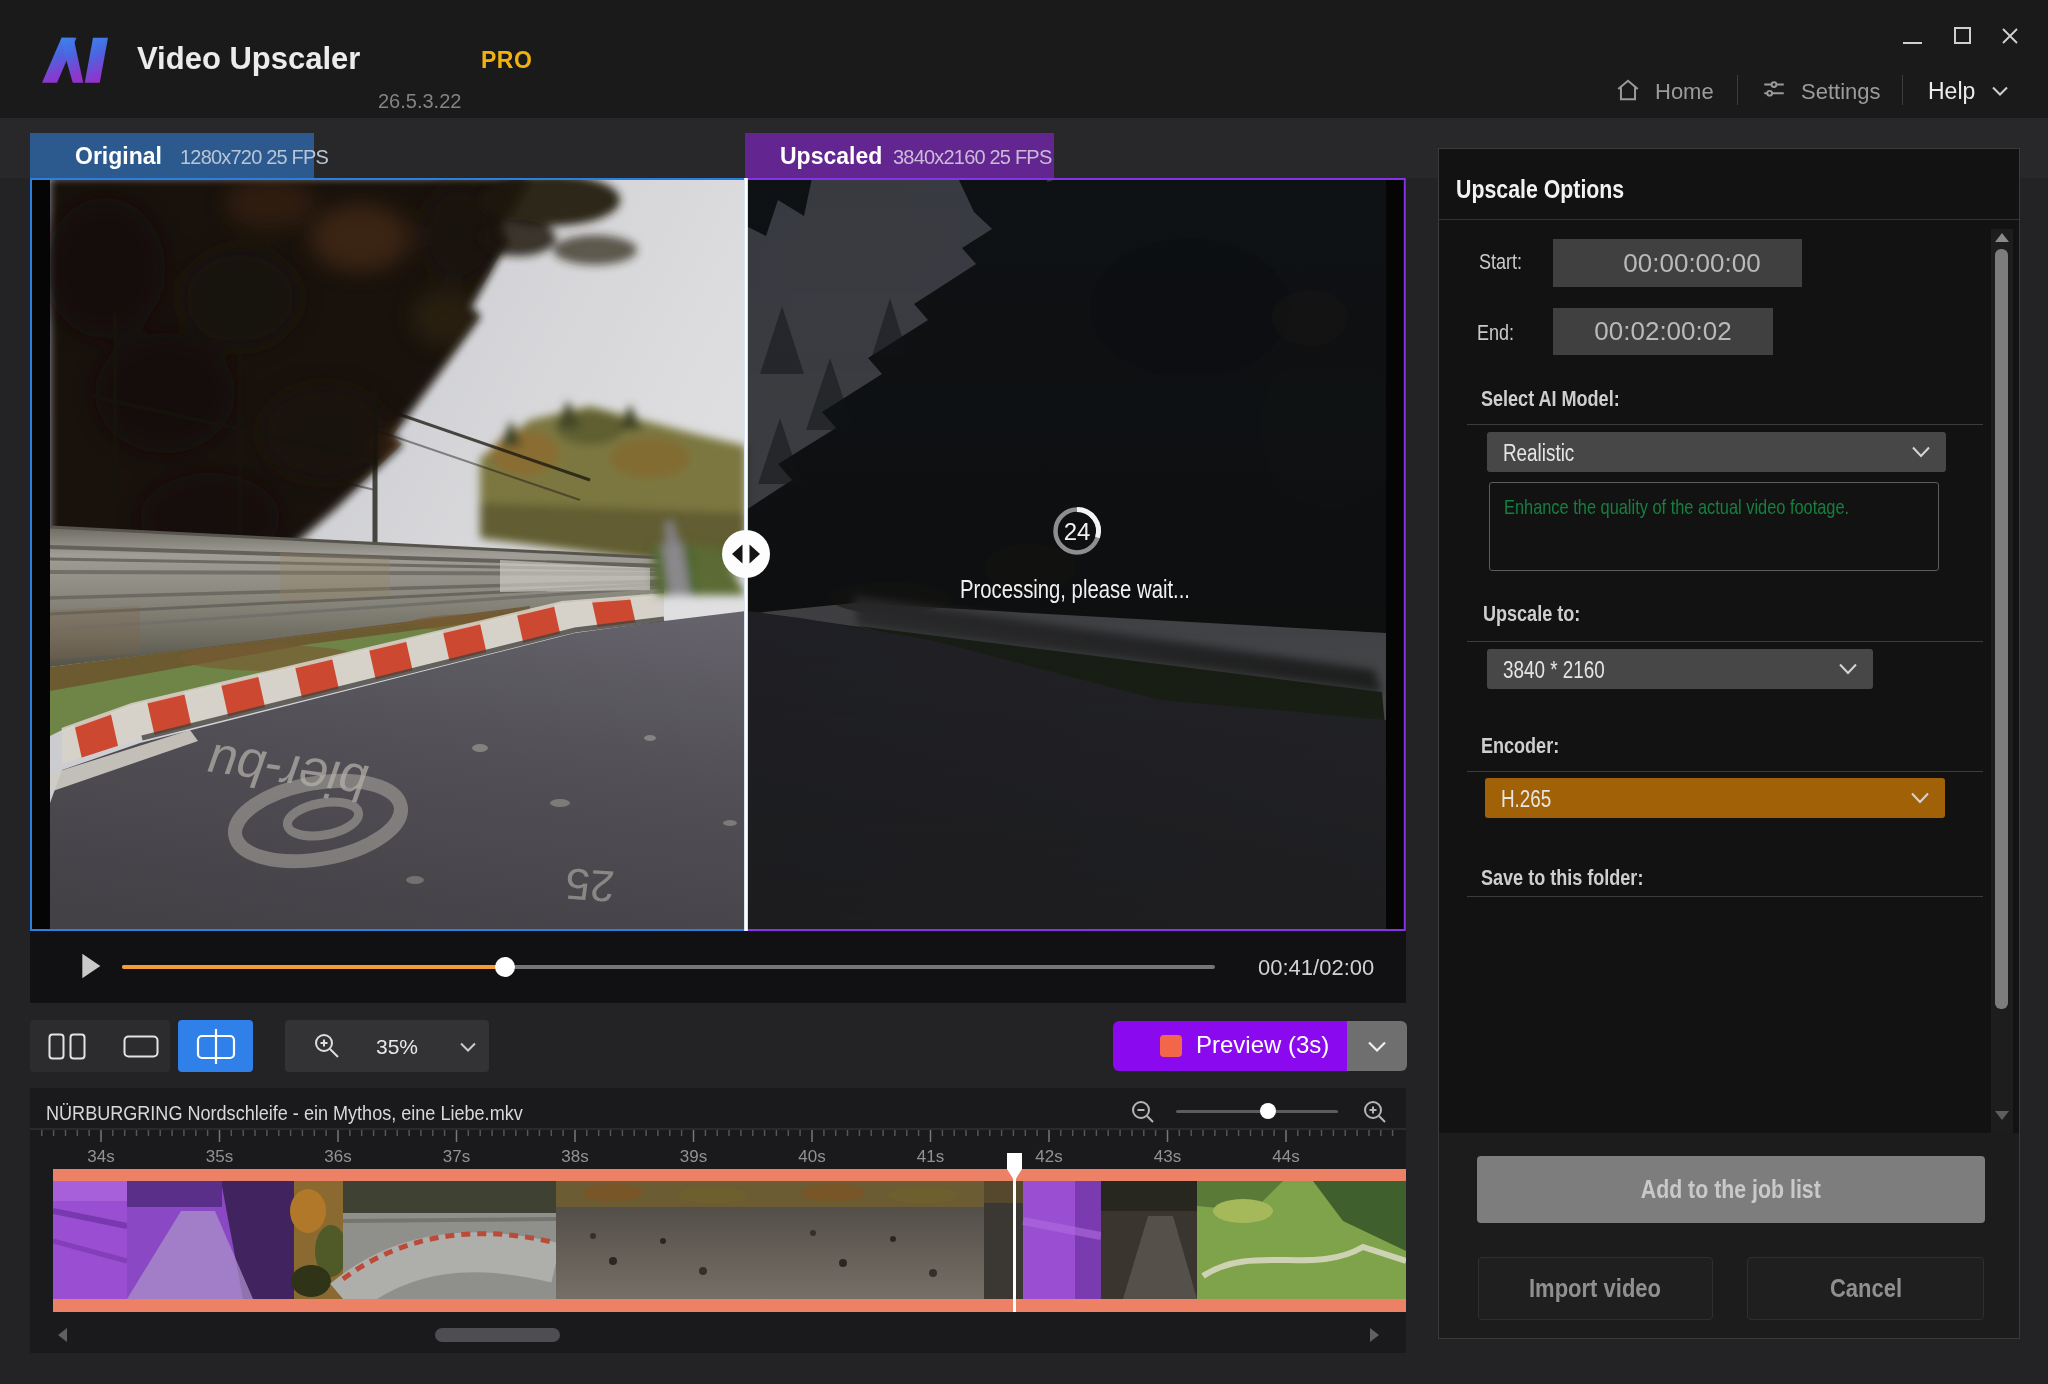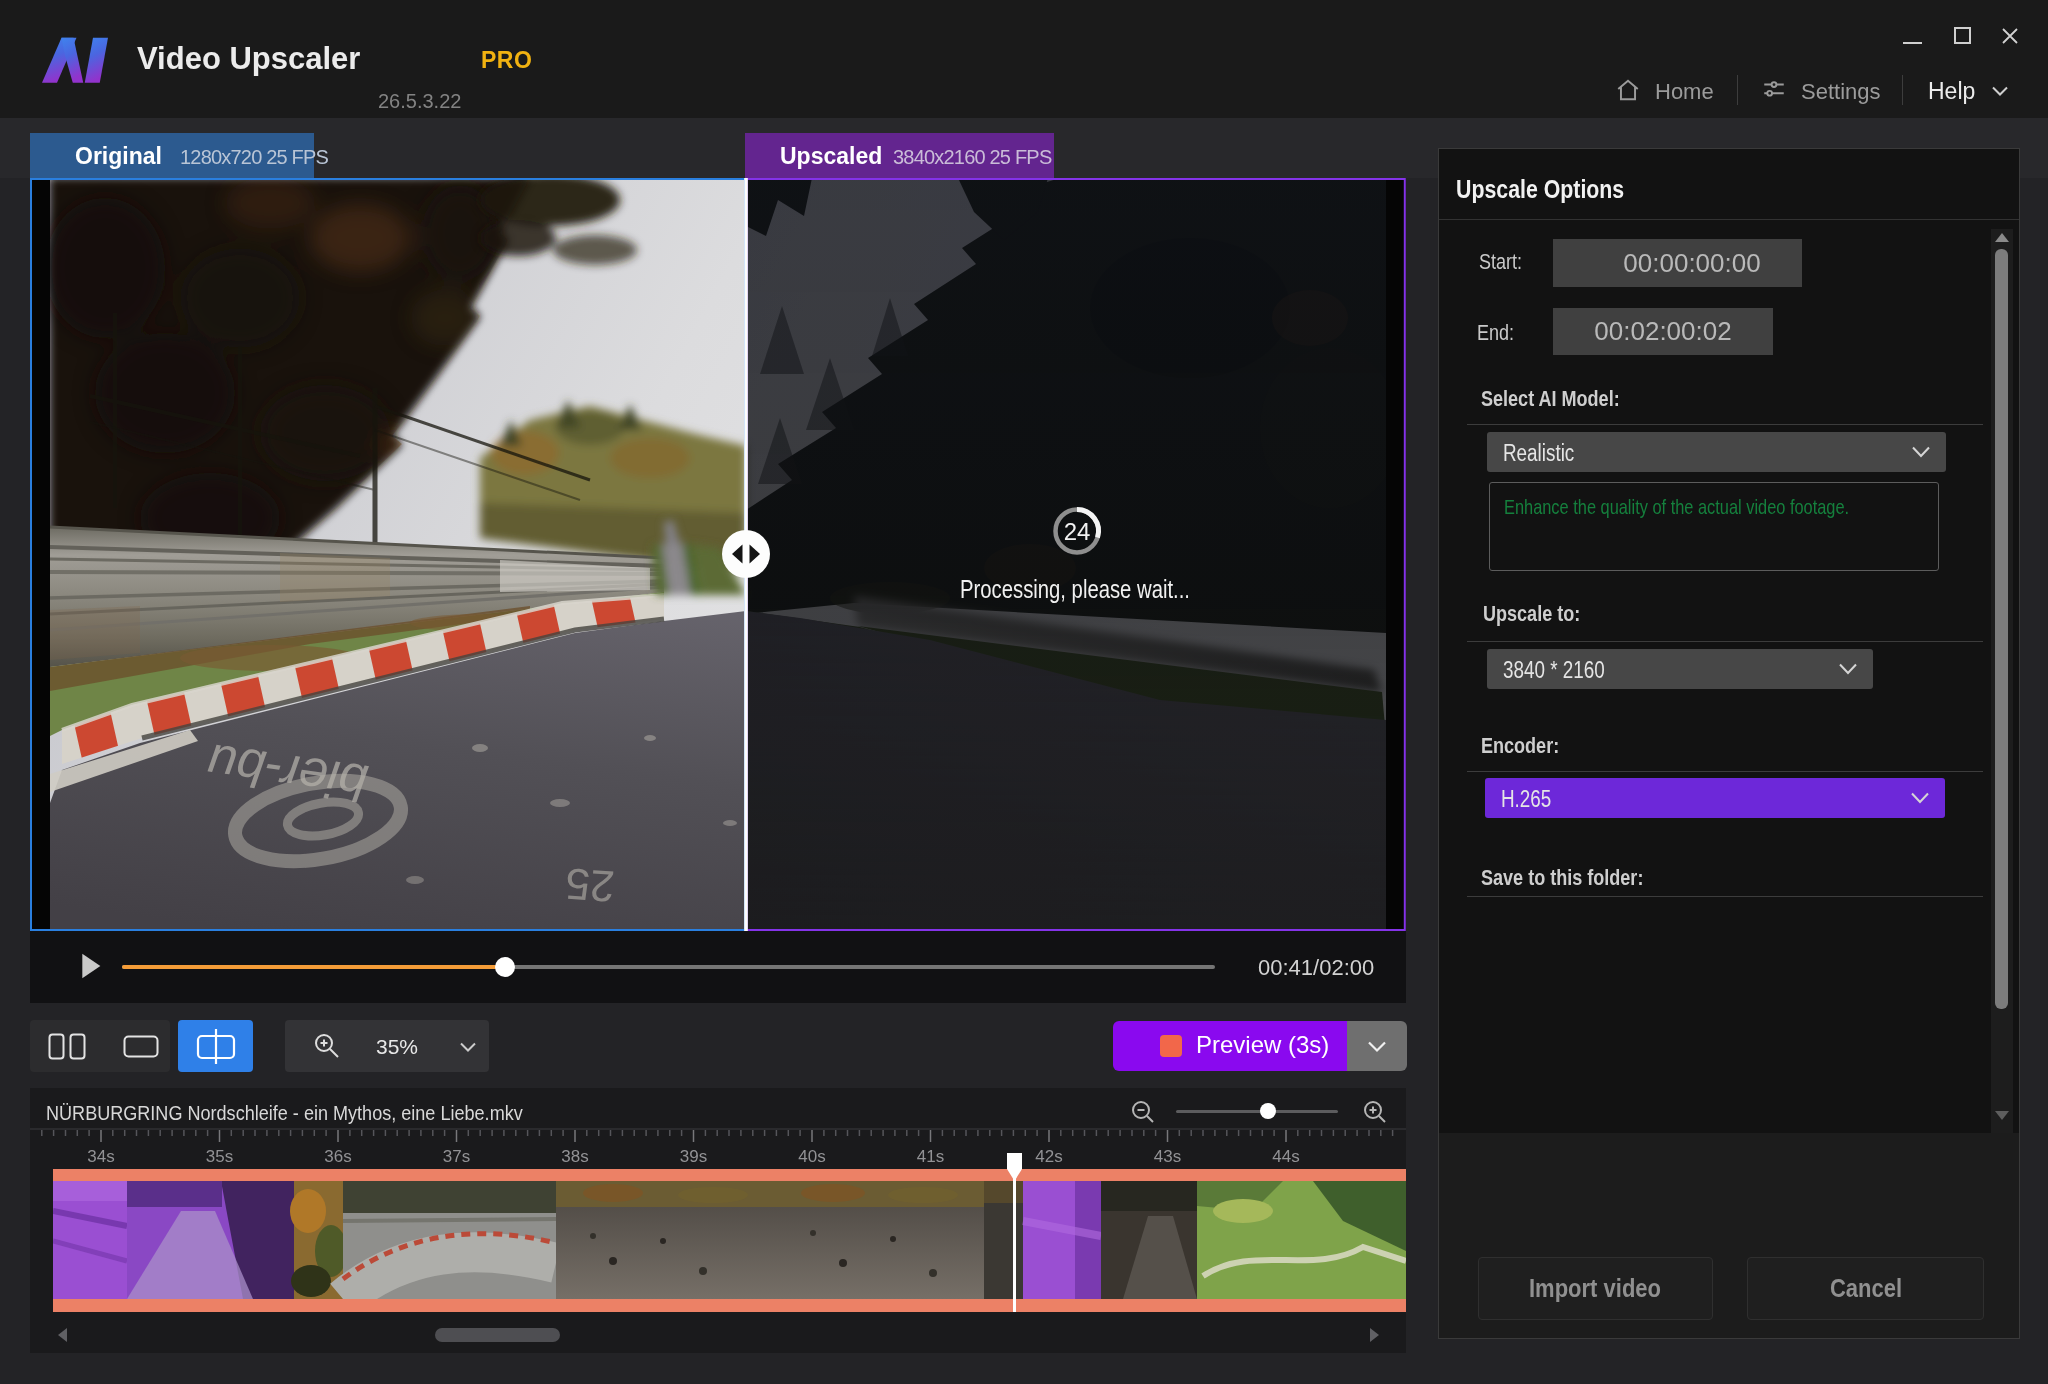--- a/index.html
+++ b/index.html
@@ -534,29 +534,30 @@
 <div class="a b" style="left:44px;top:452px;font-size:22px;color:#cecece;"><span class="sx">Upscale to:</span></div>
 <div class="a" style="left:28px;top:492px;width:516px;height:1px;background:#3c3c3c;"></div>
 <div class="a" style="left:48px;top:500px;width:386px;height:40px;background:#474747;border-radius:3px;">
 <span style="position:absolute;left:16px;top:8px;font-size:23px;color:#e5e5e5;"><span class="sx">3840 * 2160</span></span>
 <svg style="position:absolute;right:14px;top:13px;" width="22" height="14" viewBox="0 0 22 14" fill="none" stroke="#d5d5d5" stroke-width="2">
           <path d="M3 2.5 L11 11 L19 2.5"></path>
         </svg>
 </div>
 <div class="a b" style="left:42px;top:584px;font-size:22px;color:#cecece;"><span class="sx">Encoder:</span></div>
 <div class="a" style="left:28px;top:622px;width:516px;height:1px;background:#3c3c3c;"></div>
-<div class="a" style="left:46px;top:629px;width:460px;height:40px;background:#6d28d9;border-radius:3px;">
+<div class="a" style="left:46px;top:629px;width:460px;height:40px;background:#a16207;border-radius:3px;">
 <span style="position:absolute;left:16px;top:8px;font-size:23px;color:#e5e5e5;"><span class="sx">H.265</span></span>
 <svg style="position:absolute;right:14px;top:13px;" width="22" height="14" viewBox="0 0 22 14" fill="none" stroke="#d5d5d5" stroke-width="2">
           <path d="M3 2.5 L11 11 L19 2.5"></path>
         </svg>
 </div>
 <div class="a b" style="left:42px;top:716px;font-size:22px;color:#cecece;"><span class="sx">Save to this folder:</span></div>
 <div class="a" style="left:28px;top:747px;width:516px;height:1px;background:#3c3c3c;"></div>
 <div class="a" style="left:552px;top:80px;width:22px;height:904px;background:#1d1d1d;"></div>
 <div class="a" style="left:556px;top:84px;width:0;height:0;border-left:7px solid transparent;border-right:7px solid transparent;border-bottom:9px solid #8a8a8a;"></div>
 <div class="a" style="left:556px;top:100px;width:13px;height:760px;background:#7c7c7c;border-radius:6px;"></div>
 <div class="a" style="left:556px;top:962px;width:0;height:0;border-left:7px solid transparent;border-right:7px solid transparent;border-top:9px solid #5e5e5e;"></div>
 <div class="a" style="left:0;top:984px;width:580px;height:205px;background:#1c1c1c;"></div>
+<div class="a b" style="left:38px;top:1007px;width:508px;height:67px;background:#7d7d7d;border-radius:4px;font-size:26px;color:#c9c9c9;text-align:center;line-height:67px;"><span class="sxc">Add to the job list</span></div>
 <div class="a b" style="left:39px;top:1108px;width:235px;height:63px;background:#1f1f1f;border:1px solid #2f2f2f;box-sizing:border-box;border-radius:4px;font-size:25px;color:#909090;text-align:center;line-height:61px;"><span class="sxc" style="transform:scaleX(0.88);">Import video</span></div>
 <div class="a b" style="left:308px;top:1108px;width:237px;height:63px;background:#1f1f1f;border:1px solid #2f2f2f;box-sizing:border-box;border-radius:4px;font-size:25px;color:#909090;text-align:center;line-height:61px;"><span class="sxc" style="transform:scaleX(0.88);">Cancel</span></div>
 </div>
 </div>
 
 </body></html>

